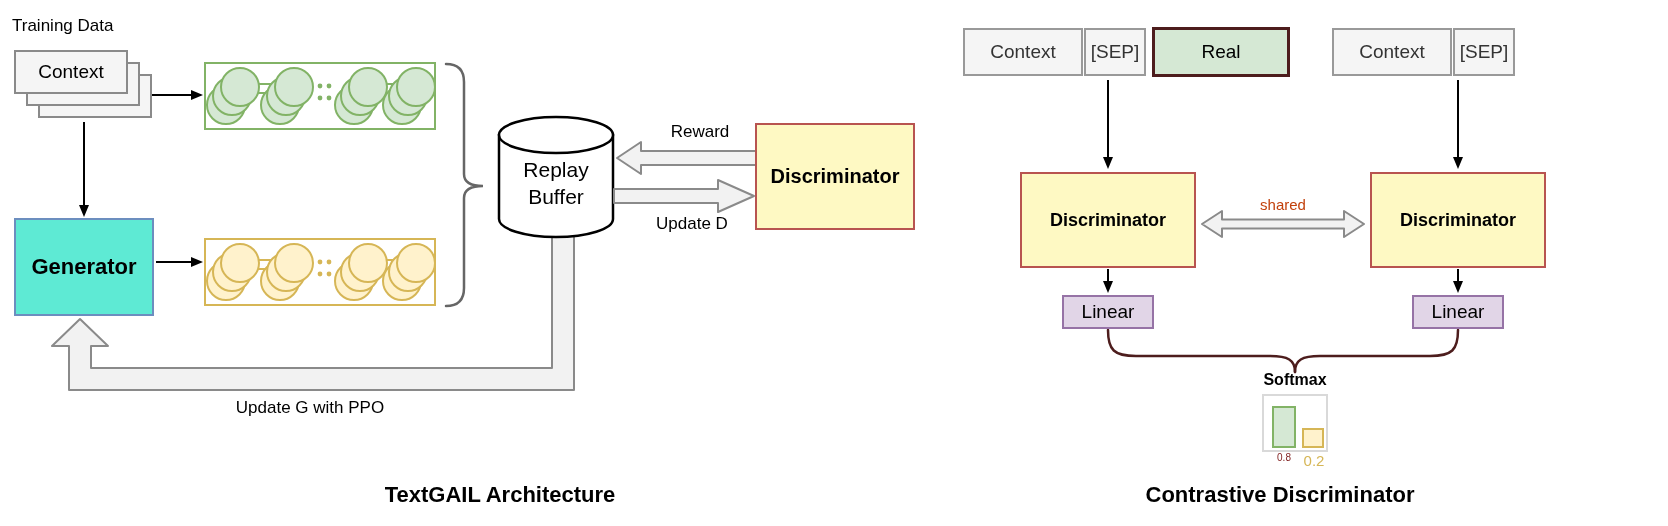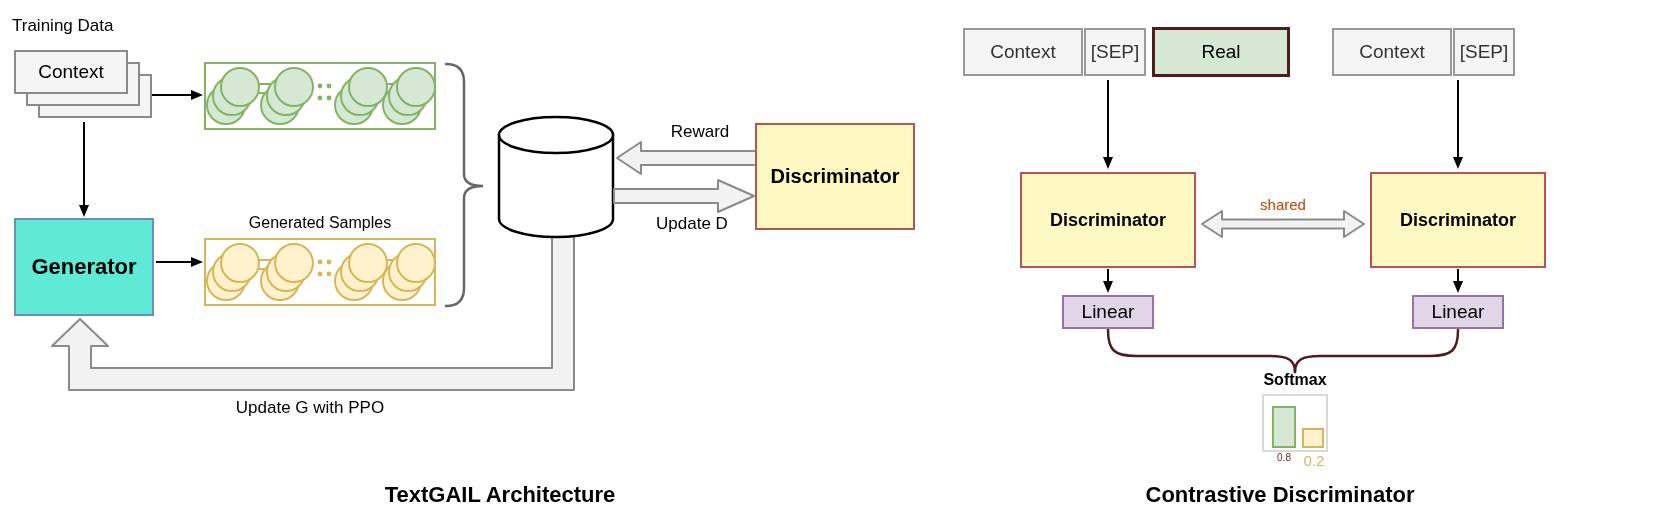--- a/index.html
+++ b/index.html
@@ -129,23 +129,26 @@
   <div class="lbl small-lbl" style="left:12px; top:16px; width:160px; text-align:left;">Training Data</div>
 
   <div class="box sheet" style="left:38px; top:74px; width:114px; height:44px;"></div>
   <div class="box sheet" style="left:26px; top:62px; width:114px; height:44px;"></div>
   <div class="box sheet" style="left:14px; top:50px; width:114px; height:44px; font-size:19px;">Context</div>
 
   <div class="box samplebox green-border" style="left:204px; top:62px; width:232px; height:68px;"></div>
 
   <div class="box gen-box" style="left:14px; top:218px; width:140px; height:98px;">Generator</div>
 
-  <div class="lbl sample-lbl" style="left:204px; top:214px; width:232px;">Generated Samples</div>
   <div class="box samplebox yellow-border" style="left:204px; top:238px; width:232px; height:68px;"></div>
 
+  <div class="lbl" style="left:499px; top:156px; width:114px; font-size:21px; line-height:27px;">
+    <div>Replay</div>
+    <div>Buffer</div>
+  </div>
 
   <div class="lbl small-lbl" style="left:640px; top:122px; width:120px;">Reward</div>
   <div class="lbl small-lbl" style="left:612px; top:214px; width:160px;">Update D</div>
 
   <div class="box disc-box" style="left:755px; top:123px; width:160px; height:107px; font-size:20px;">Discriminator</div>
 
   <div class="lbl small-lbl" style="left:160px; top:398px; width:300px;">Update G with PPO</div>
 
   <div class="lbl title" style="left:280px; top:482px; width:440px;">TextGAIL Architecture</div>
 

